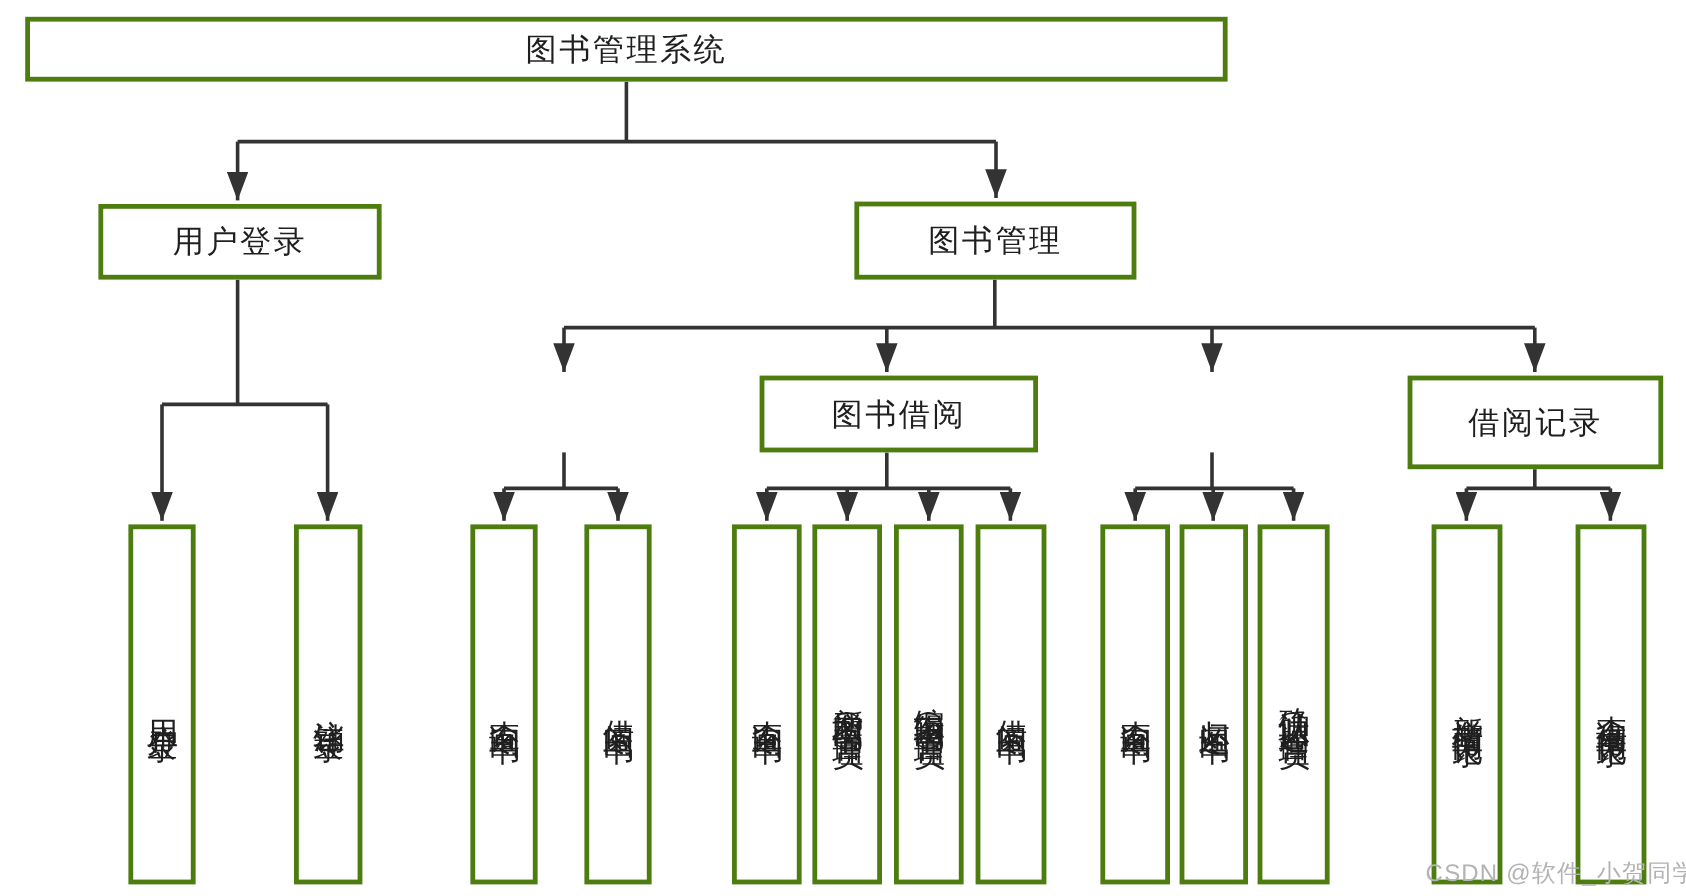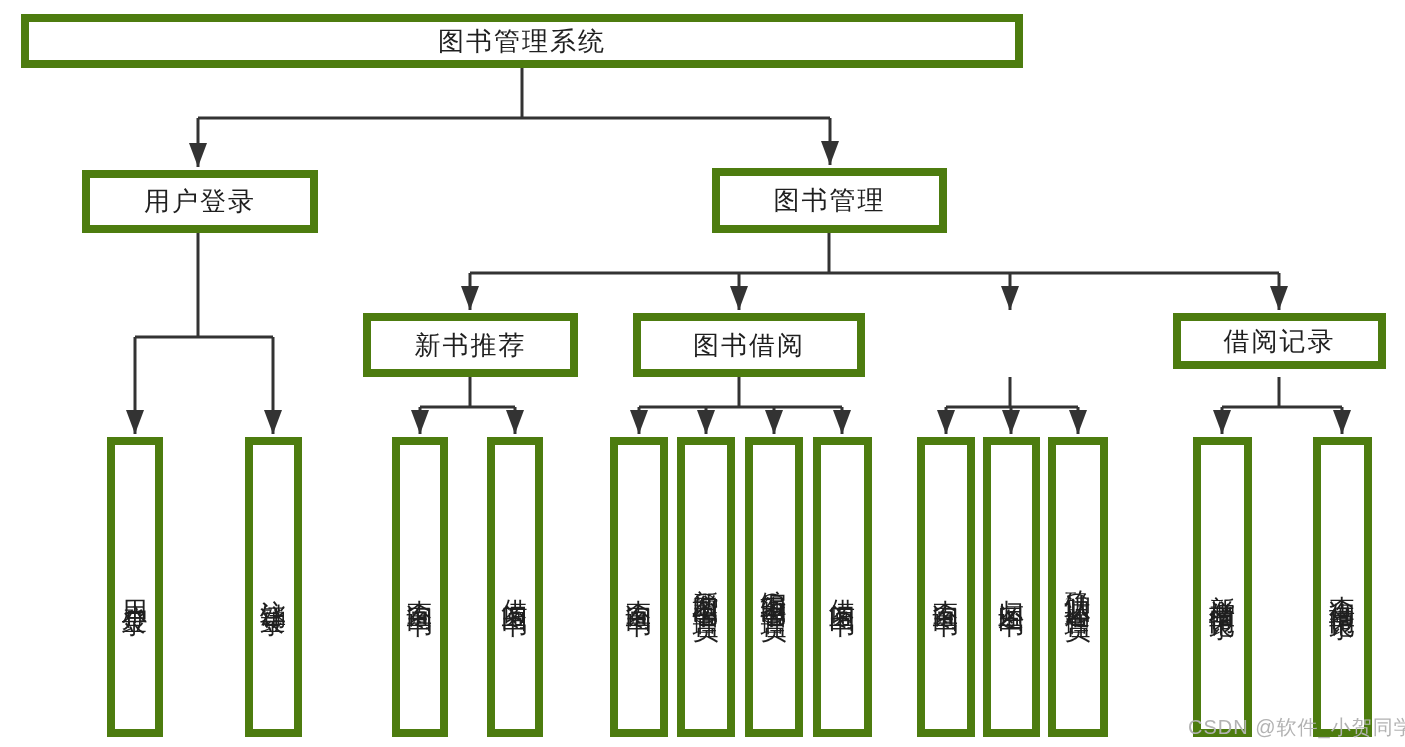--- a/index.html
+++ b/index.html
@@ -7,26 +7,27 @@
     position:relative;
     width:1405px;height:747px;
     background:#ffffff;
     font-family:"Liberation Sans","DejaVu Sans",sans-serif;
     overflow:hidden;
   }
   #wires{position:absolute;left:0;top:0;pointer-events:none;}
   .node{
     position:absolute;
     box-sizing:border-box;
-    border:8px solid #4d7c0f;
+    border:4px solid #4d7c0f;
     background:#ffffff;
     color:#1f1f1f;
     display:flex;
     align-items:center;
     justify-content:center;
+    font-family:Liberation Serif, serif;
   }
   .hnode{
     font-size:26px;
     letter-spacing:2px;
     white-space:nowrap;
   }
   .vnode{
     font-size:26px;
     writing-mode:vertical-rl;
     text-orientation:mixed;
@@ -36,21 +37,21 @@
   }
   
   .n-root  {left:21px;  top:14px;  width:1002px; height:54px;}
   
   .n-b0    {left:82px;  top:170px; width:236px;  height:63px;}
   .n-b1    {left:712px; top:168px; width:235px;  height:65px;}
   
   .n-b1c0  {left:363px; top:313px; width:215px;  height:64px;}
   .n-b1c1  {left:633px; top:313px; width:232px;  height:64px;}
   .n-b1c2  {left:902px; top:313px; width:216px;  height:64px;}
-  .n-b1c3  {left:1173px;top:313px; width:213px;  height:56px;}
+  .n-b1c3  {left:1173px;top:313px; width:213px;  height:78px;}
   
   .leaf    {top:437px;  height:300px;}
   .n-b0c0  {left:107px; width:56px;}
   .n-b0c1  {left:245px; width:57px;}
   .n-l00   {left:392px; width:56px;}
   .n-l01   {left:487px; width:56px;}
   .n-l10   {left:610px; width:58px;}
   .n-l11   {left:677px; width:58px;}
   .n-l12   {left:745px; width:58px;}
   .n-l13   {left:813px; width:59px;}
@@ -122,21 +123,20 @@
       <path d="M1222,407 L1222,434" marker-end="url(#arr)"></path>
       <path d="M1342,407 L1342,434" marker-end="url(#arr)"></path>
     </g>
   </svg>
 
   <div class="node hnode n-root">图书管理系统</div>
 
   <div class="node hnode n-b0">用户登录</div>
   <div class="node hnode n-b1">图书管理</div>
 
-  <div class="node hnode n-b1c0">新书推荐</div>
   <div class="node hnode n-b1c1">图书借阅</div>
   <div class="node hnode n-b1c3">借阅记录</div>
 
   <div class="node vnode leaf n-b0c0">用户登录</div>
   <div class="node vnode leaf n-b0c1">注销登录</div>
 
   <div class="node vnode leaf n-l00">查询图书</div>
   <div class="node vnode leaf n-l01">借阅图书</div>
 
   <div class="node vnode leaf n-l10">查询图书</div>

